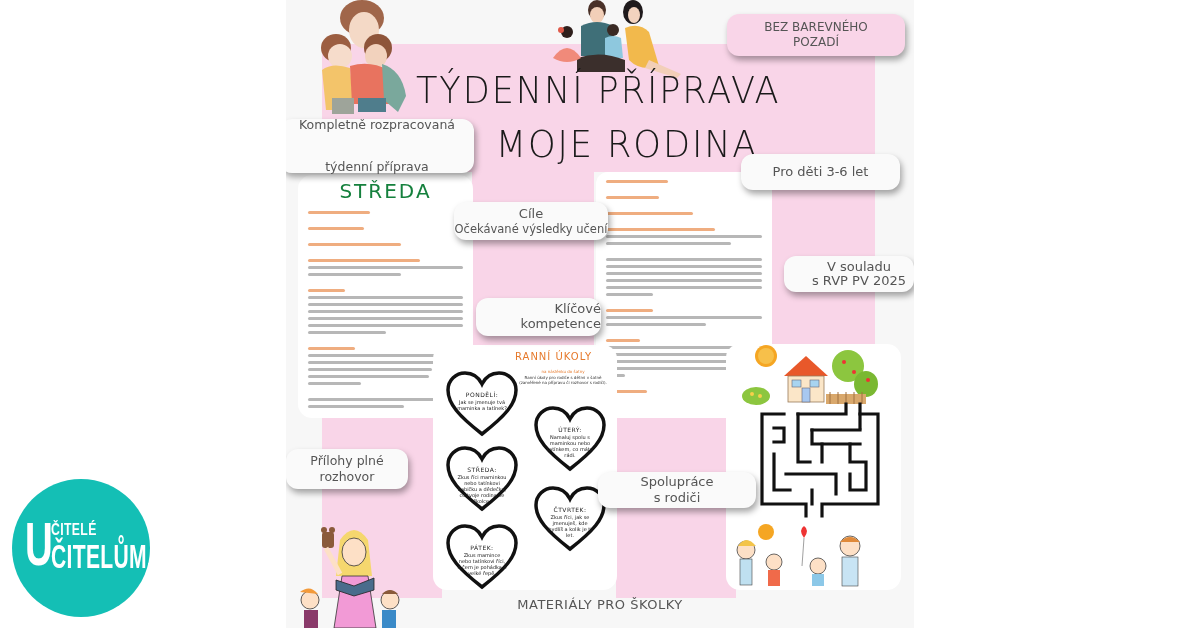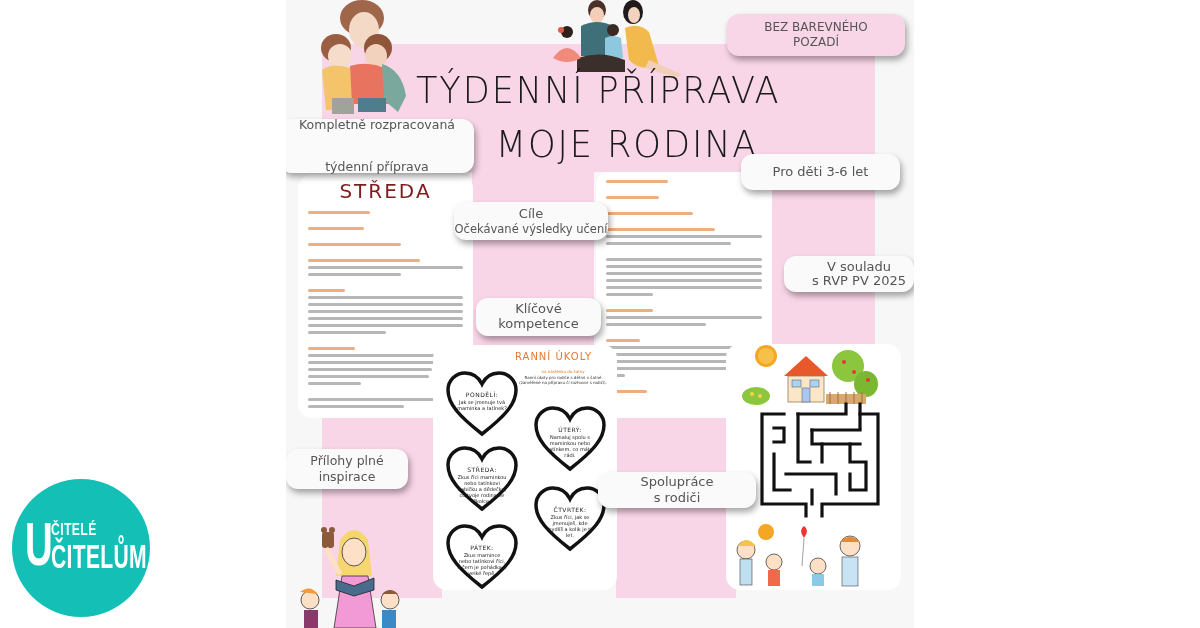--- a/index.html
+++ b/index.html
@@ -20,21 +20,21 @@
   .pink.right { left: 485px; top: 172px; width: 104px; height: 175px; }
   .pink.leftlow { left: 36px; top: 418px; width: 120px; height: 180px; }
   .pink.centerlow { left: 330px; top: 418px; width: 120px; height: 180px; }
 
   .card { position: absolute; background: #ffffff; border-radius: 14px; overflow: hidden; }
   .card.streda { left: 12px; top: 175px; width: 175px; height: 243px; }
   .card.utery { left: 310px; top: 172px; width: 176px; height: 246px; border-radius: 12px; }
   .card.ranni { left: 147px; top: 345px; width: 184px; height: 245px; }
   .card.maze { left: 440px; top: 344px; width: 175px; height: 246px; }
 
-  .day-title { text-align: center; font-family: "DejaVu Sans", sans-serif; color: #7f1d1d; font-size: 20px; letter-spacing: 2px; margin-top: 4px; font-weight: normal; }
+  .day-title { text-align: center; font-family: "DejaVu Sans", sans-serif; color: #15803d; font-size: 20px; letter-spacing: 2px; margin-top: 4px; font-weight: normal; }
   .doc-lines { padding: 4px 10px 0 10px; }
   .doc-line { height: 3px; border-radius: 2px; margin: 4px 0; background: #7c7c7c; opacity: .55; }
   .doc-line.orange { background: #e88a4a; opacity: .7; }
   .doc-gap { height: 5px; }
 
   
   .ranni-title { position: absolute; left: 82px; top: 6px; color: #e6792b; font-size: 10px; letter-spacing: 1px; }
   .ranni-sub { position: absolute; left: 84px; top: 24px; width: 92px; font-size: 4px; color: #e6792b; text-align: center; }
   .ranni-desc { position: absolute; left: 84px; top: 30px; width: 92px; font-size: 4px; color: #333; text-align: center; line-height: 5px; }
   .heart { position: absolute; width: 74px; height: 68px; }
@@ -44,21 +44,21 @@
 
   
   .label { position: absolute; background: #fafafa; border-radius: 12px; box-shadow: 2px 4px 6px rgba(0,0,0,.35); color: #555; text-align: center; font-family: "DejaVu Sans", sans-serif; display: flex; align-items: center; justify-content: center; flex-direction: column; line-height: 1.25; }
   .label.pinkbg { background: #f9d5e8; }
   .lab-bez { left: 441px; top: 14px; width: 178px; height: 42px; font-size: 12px; color: #555; }
   .lab-komp { left: -6px; top: 119px; width: 194px; height: 54px; font-size: 12.5px; gap: 26px; }
   .lab-pro { left: 455px; top: 154px; width: 159px; height: 36px; font-size: 13px; }
   .lab-cile { left: 168px; top: 202px; width: 154px; height: 38px; font-size: 11.5px; }
   .lab-cile .c1 { font-size: 13px; }
   .lab-soul { left: 498px; top: 256px; width: 130px; height: 36px; font-size: 13px; line-height: 1.05; padding-left: 20px; }
-  .lab-klic { left: 190px; top: 298px; width: 125px; height: 38px; font-size: 13px; line-height: 1.15; }
+  .lab-klic { left: 190px; top: 298px; width: 125px; height: 38px; font-size: 13px; line-height: 1.15; align-items: flex-end; }
   .lab-pril { left: 0px; top: 449px; width: 122px; height: 40px; font-size: 12.5px; }
   .lab-spol { left: 312px; top: 472px; width: 158px; height: 36px; font-size: 13px; }
 
   .title { position: absolute; left: 130px; top: 72px; width: 400px; font-family: "DejaVu Sans", sans-serif; font-weight: 200; color: #1a1a1a; font-size: 37px; letter-spacing: 2px; line-height: 1; transform: scaleX(0.95); transform-origin: left top; font-stretch: condensed; }
   .title .t1 { display: block; }
   .title .t2 { display: block; margin-left: 84px; margin-top: 17px; }
 
   .footer { position: absolute; left: 0; top: 597px; width: 628px; text-align: center; font-size: 13px; color: #555; letter-spacing: .5px; }
 
   
@@ -314,21 +314,22 @@
     <div class="label lab-soul">
       <span>V souladu</span>
       <span>s RVP PV 2025</span>
     </div>
     <div class="label lab-klic">
       <span>Klíčové</span>
       <span>kompetence</span>
     </div>
     <div class="label lab-pril">
       <span>Přílohy plné</span>
-      <span>inspirace</span>
+      <span>rozhovor</span>
     </div>
     <div class="label lab-spol">
       <span>Spolupráce</span>
       <span>s rodiči</span>
     </div>
 
+    <div class="footer">MATERIÁLY PRO ŠKOLKY</div>
   </div>
 </div>
 
 </body></html>

